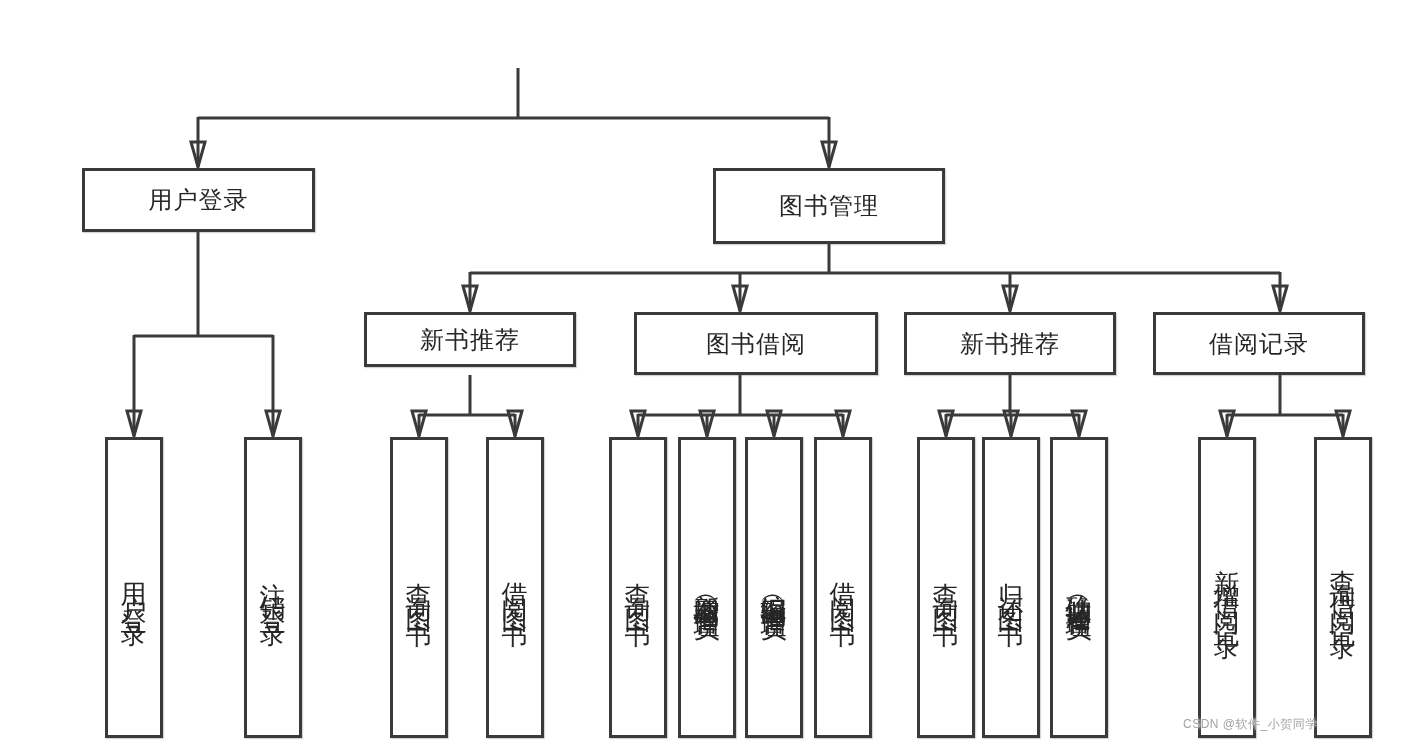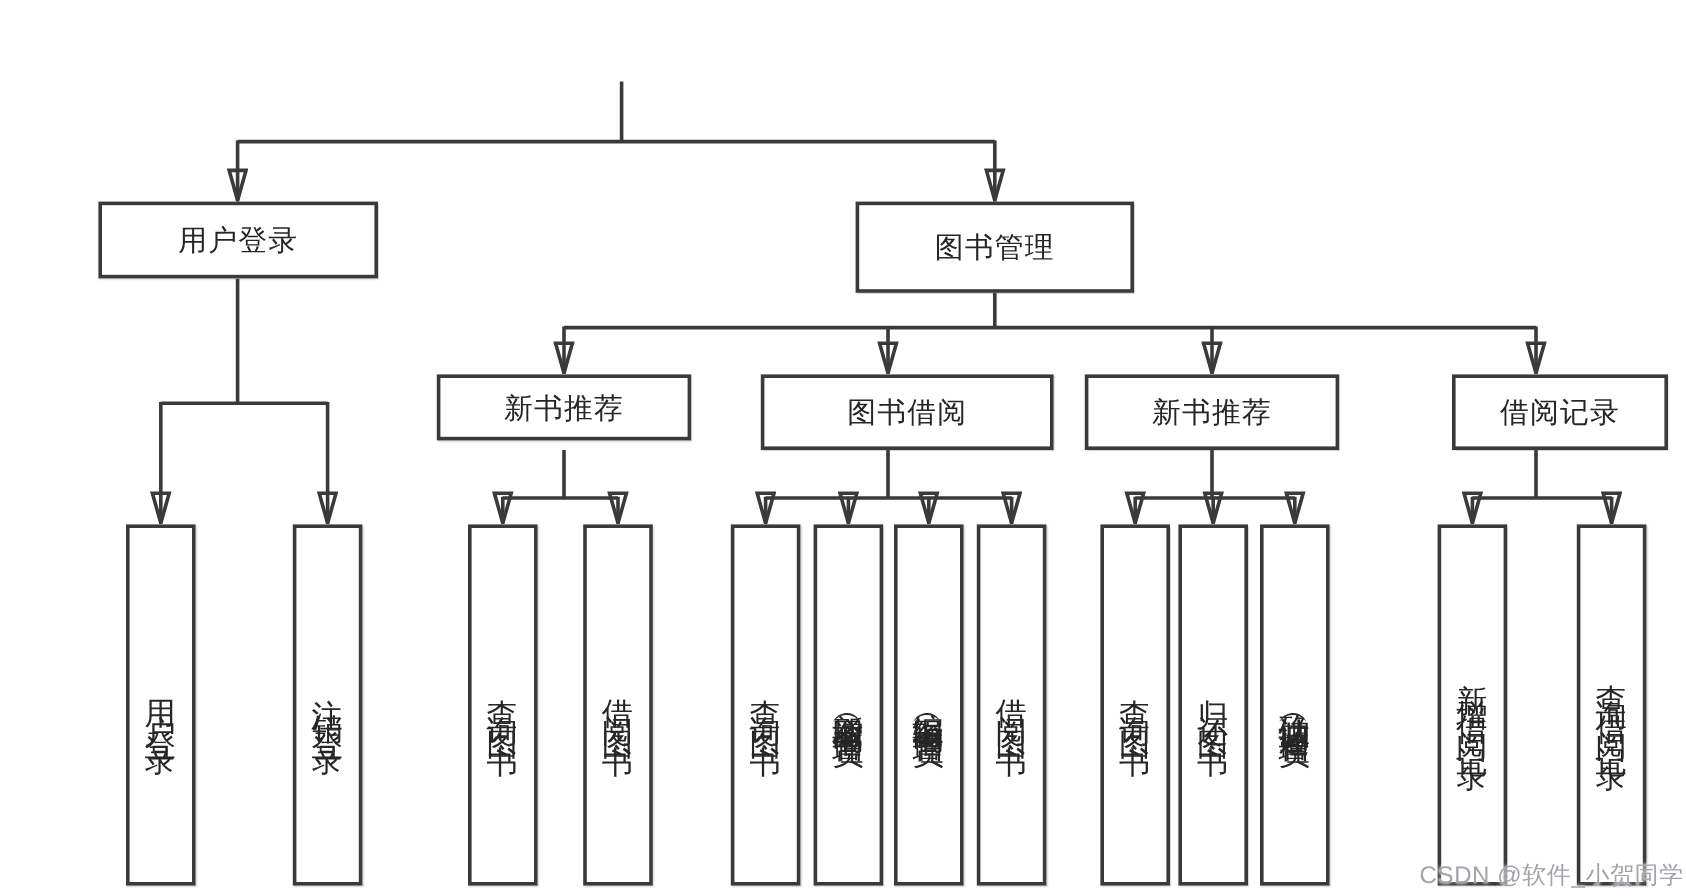--- a/index.html
+++ b/index.html
@@ -25,21 +25,21 @@
   .h{font-size:24px;letter-spacing:1px;}
   .leaf{
     writing-mode:vertical-rl;
     text-orientation:mixed;
     font-size:26px;
     line-height:1;
   }
   .watermark{
     position:absolute;
     left:1183px;top:716px;
-    font-size:20px;
+    font-size:12px;
     letter-spacing:0.5px;
     color:#a0a3a8;
     text-shadow:0 0 2px #ffffff,0 0 4px #ffffff;
     z-index:5;
     white-space:nowrap;
   }
 </style>
 </head>
 <body>
 
@@ -81,21 +81,21 @@
     <line x1="1343" y1="414" x2="1343" y2="436" marker-end="url(#arrow)"></line>
   </svg>
 
 
   <div class="node h" style="left:82px;top:168px;width:233px;height:64px;">用户登录</div>
   <div class="node h" style="left:713px;top:168px;width:232px;height:76px;">图书管理</div>
 
   <div class="node h" style="left:364px;top:312px;width:212px;height:55px;">新书推荐</div>
   <div class="node h" style="left:634px;top:312px;width:244px;height:63px;">图书借阅</div>
   <div class="node h" style="left:904px;top:312px;width:212px;height:63px;">新书推荐</div>
-  <div class="node h" style="left:1210px;top:312px;width:180px;height:63px;">借阅记录</div>
+  <div class="node h" style="left:1153px;top:312px;width:212px;height:63px;">借阅记录</div>
 
   <div class="node leaf" style="left: 105px; top: 437px; width: 58px; height: 301px; letter-spacing: 13px;">用户登录</div>
   <div class="node leaf" style="left: 244px; top: 437px; width: 58px; height: 301px; letter-spacing: 13px;">注销登录</div>
 
   <div class="node leaf" style="left: 390px; top: 437px; width: 58px; height: 301px; letter-spacing: 13px;">查询图书</div>
   <div class="node leaf" style="left: 486px; top: 437px; width: 58px; height: 301px; letter-spacing: 13px;">借阅图书</div>
 
   <div class="node leaf" style="left: 609px; top: 437px; width: 58px; height: 301px; letter-spacing: 13px;">查询图书</div>
   <div class="node leaf" style="left: 678px; top: 437px; width: 58px; height: 301px; letter-spacing: 3px;">新增图书（管理员）</div>
   <div class="node leaf" style="left: 745px; top: 437px; width: 58px; height: 301px; letter-spacing: 3px;">编辑图书（管理员）</div>

